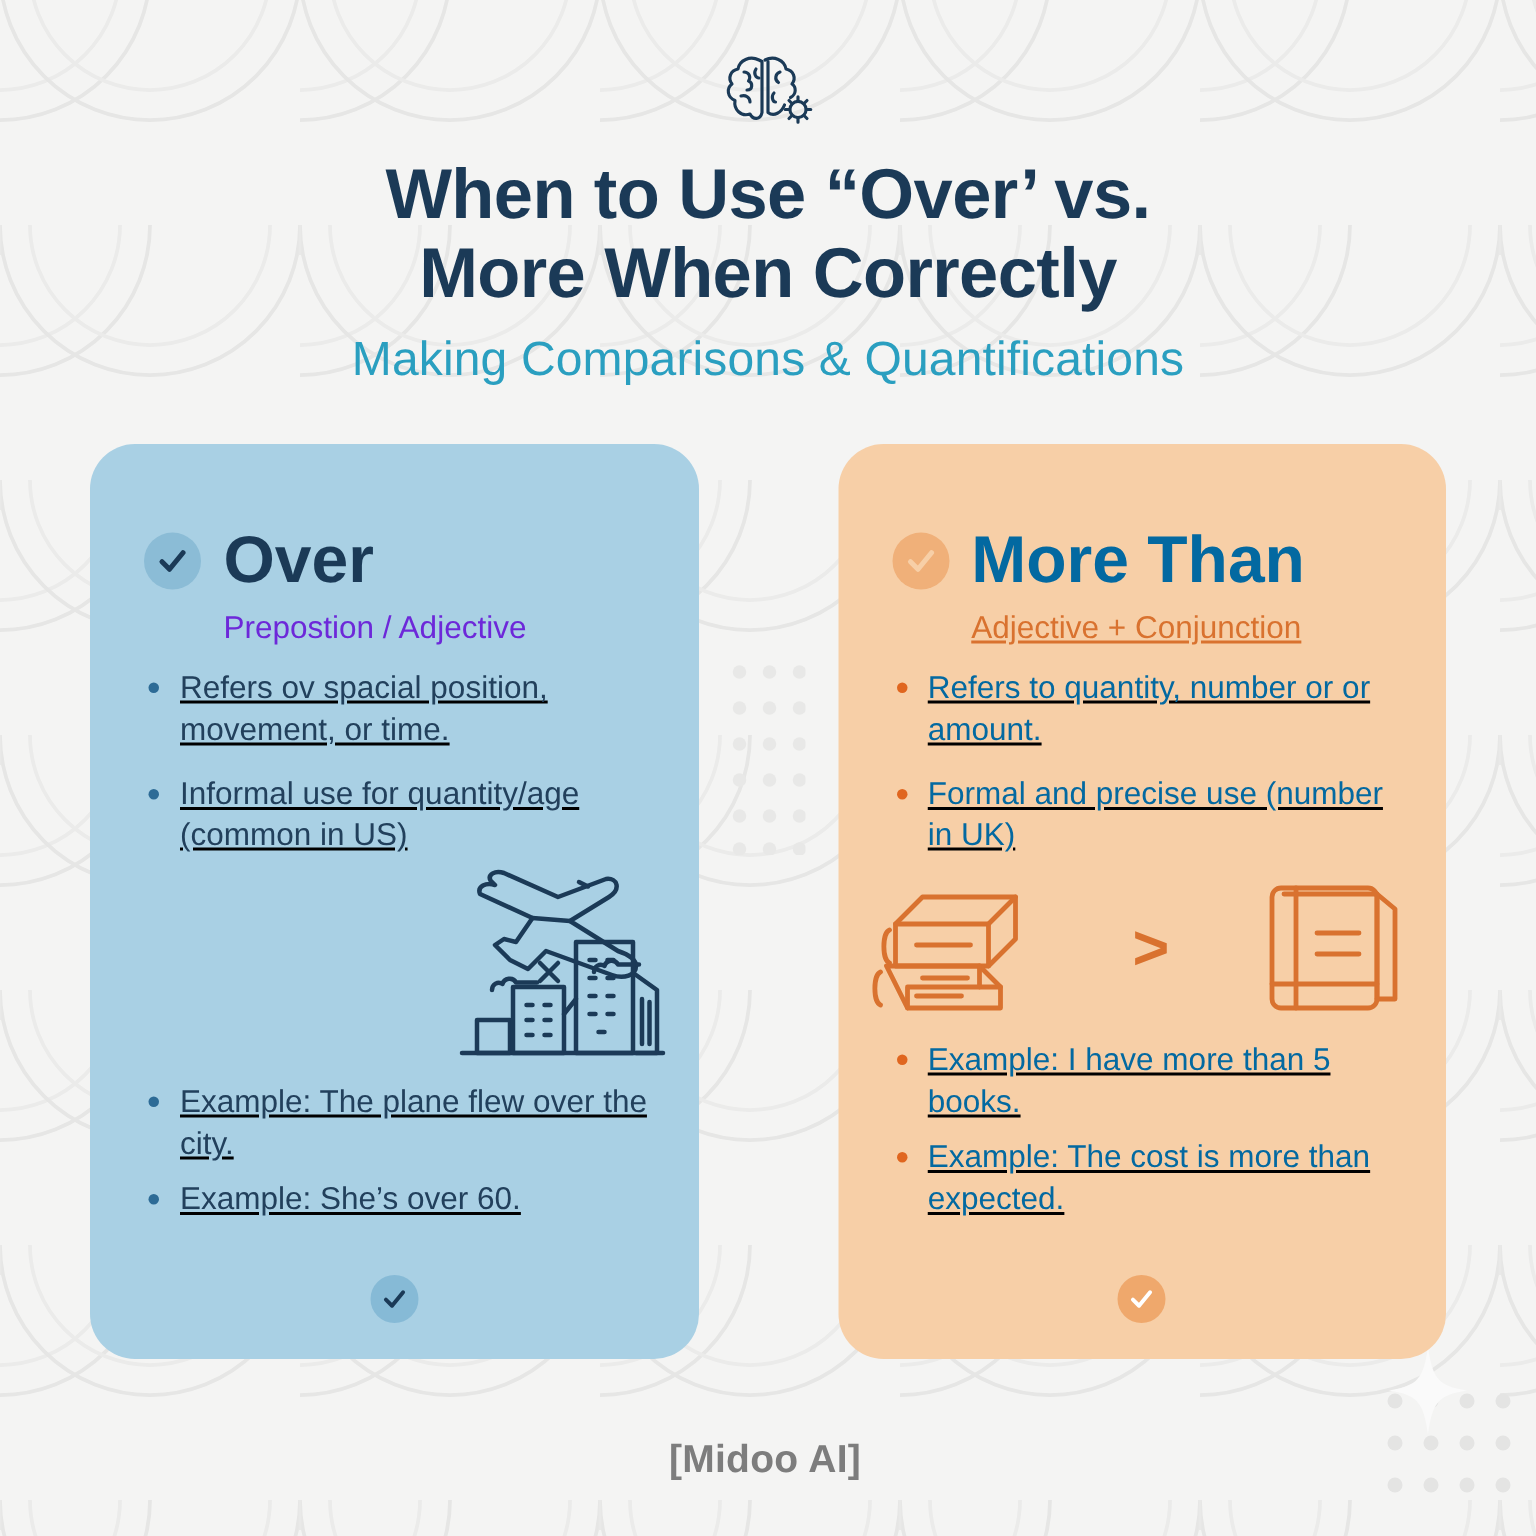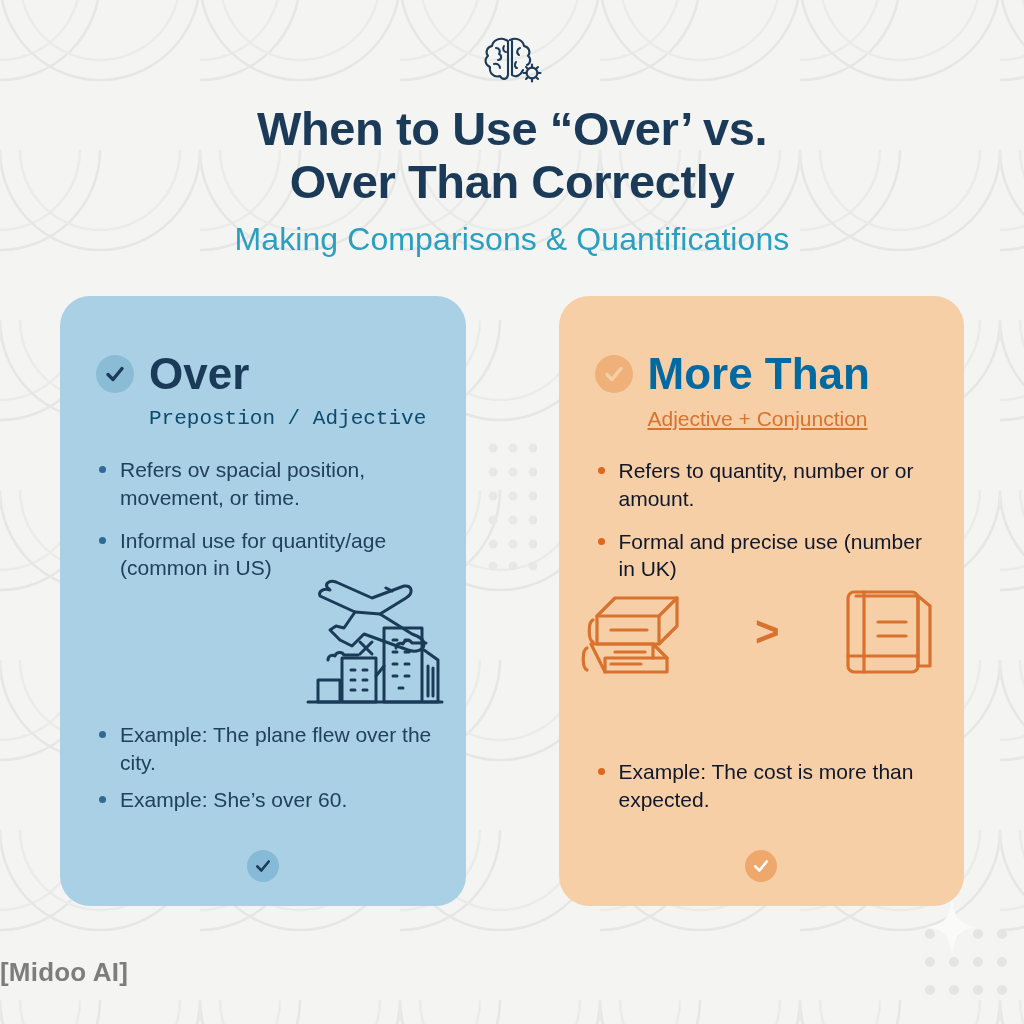--- a/index.html
+++ b/index.html
@@ -66,41 +66,41 @@
   .badge.peach { background:#f0b079; }
   .card-title { font-size:44px; font-weight:bold; line-height:1; }
   .card.blue  .card-title { color:#1b3a57; }
   .card.peach .card-title { color:#0369a1; }
 
   .card-sub {
     margin-top:11px;
     margin-left:53px;
     font-size:21px;
   }
-  .card.blue  .card-sub { color:#0c4a6e;font-family:Liberation Mono, monospace; }
+  .card.blue  .card-sub { color:#6d28d9; }
   .card.peach .card-sub { color:#d9722f;text-decoration:underline; }
 
-  .bullets { margin-top:26px; list-style:none; }
+  .bullets { margin-top:14px; list-style:none;text-decoration:underline; }
   .bullets li {
     position:relative;
     padding-left:24px;
     font-size:21px;
     line-height:1.32;
     margin-bottom:15px;
   }
   .bullets li::before {
     content:"";
     position:absolute;
     left:3px; top:10px;
     width:7px; height:7px;
     border-radius:50%;
   }
   .card.blue  .bullets li { color:#22405c; }
   .card.blue  .bullets li::before { background:#2d6b96; }
-  .card.peach .bullets li { color:#0f172a; }
+  .card.peach .bullets li { color:#0369a1; }
   .card.peach .bullets li::before { background:#e0661f; }
 
   .bullets.examples { position:absolute; left:36px; right:24px; bottom:84px; }
   .bullets.examples li { margin-bottom:9px; }
 
   .illus-plane { position:absolute; right:16px; top:258px; }
   .illus-books { position:absolute; left:22px; right:22px; top:290px;
                  display:flex; align-items:center; justify-content:space-between; }
 
   .card-foot {
@@ -117,21 +117,21 @@
   
   .divider-dots {
     position:absolute; z-index:2;
     left:487px; top:440px;
   }
 
   
   .footer {
     position:absolute; z-index:3;
     left:0; right:4px; bottom:36px;
-    text-align:left;
+    text-align:center;
     font-size:26px;
     font-weight:bold;
     color:#7d7d7d;
     letter-spacing:0.2px;
   }
 </style>
 </head>
 <body>
 
 <svg id="bg-pattern" width="1024" height="1024">
@@ -185,21 +185,21 @@
       <path d="M40,14 C37,15 36,19 39,21"></path>
       <path d="M24,12 C22,15 24,18 26,18"></path>
       <path d="M36,28 C34,30 35,34 37,34"></path>
       <circle cx="52" cy="39" r="5.4"></circle>
       <path d="M52,30.5 L52,33.5 M52,44.5 L52,47.5 M43.5,39 L46.5,39 M57.5,39 L60.5,39
                M46,33 L48,35 M56,43 L58,45 M58,33 L56,35 M48,43 L46,45"></path>
     </g>
   </svg>
   <div class="title">
     <div>When to Use “Over’ vs.</div>
-    <div>Over Than Correctly</div>
+    <div>More When Correctly</div>
   </div>
   <div class="subtitle">Making Comparisons &amp; Quantifications</div>
 </div>
 
 <svg class="divider-dots" width="50" height="130">
   <g fill="#e8e8e7">
     <circle cx="6" cy="8" r="4.5"></circle>
       <circle cx="26" cy="8" r="4.5"></circle>
       <circle cx="46" cy="8" r="4.5"></circle>
     <circle cx="6" cy="32" r="4.5"></circle>
@@ -312,20 +312,21 @@
           <path d="M76,10 L76,80"></path>
           <rect x="6" y="6" width="70" height="80" rx="6"></rect>
           <path d="M22,6 L22,86"></path>
           <path d="M36,36 L64,36 M36,50 L64,50"></path>
           <path d="M6,70 L76,70"></path>
         </g>
       </svg>
     </div>
 
     <ul class="bullets examples">
+      <li>Example: I have more than 5 books.</li>
       <li>Example: The cost is more than expected.</li>
     </ul>
 
     <div class="card-foot">
       <span class="foot-badge peach">
         <svg width="18" height="18" viewBox="0 0 22 22">
           <path d="M4,11.5 L9,16.5 L18,5.5" fill="none" stroke="#ffffff" stroke-width="3.2" stroke-linecap="round" stroke-linejoin="round"></path>
         </svg>
       </span>
     </div>

